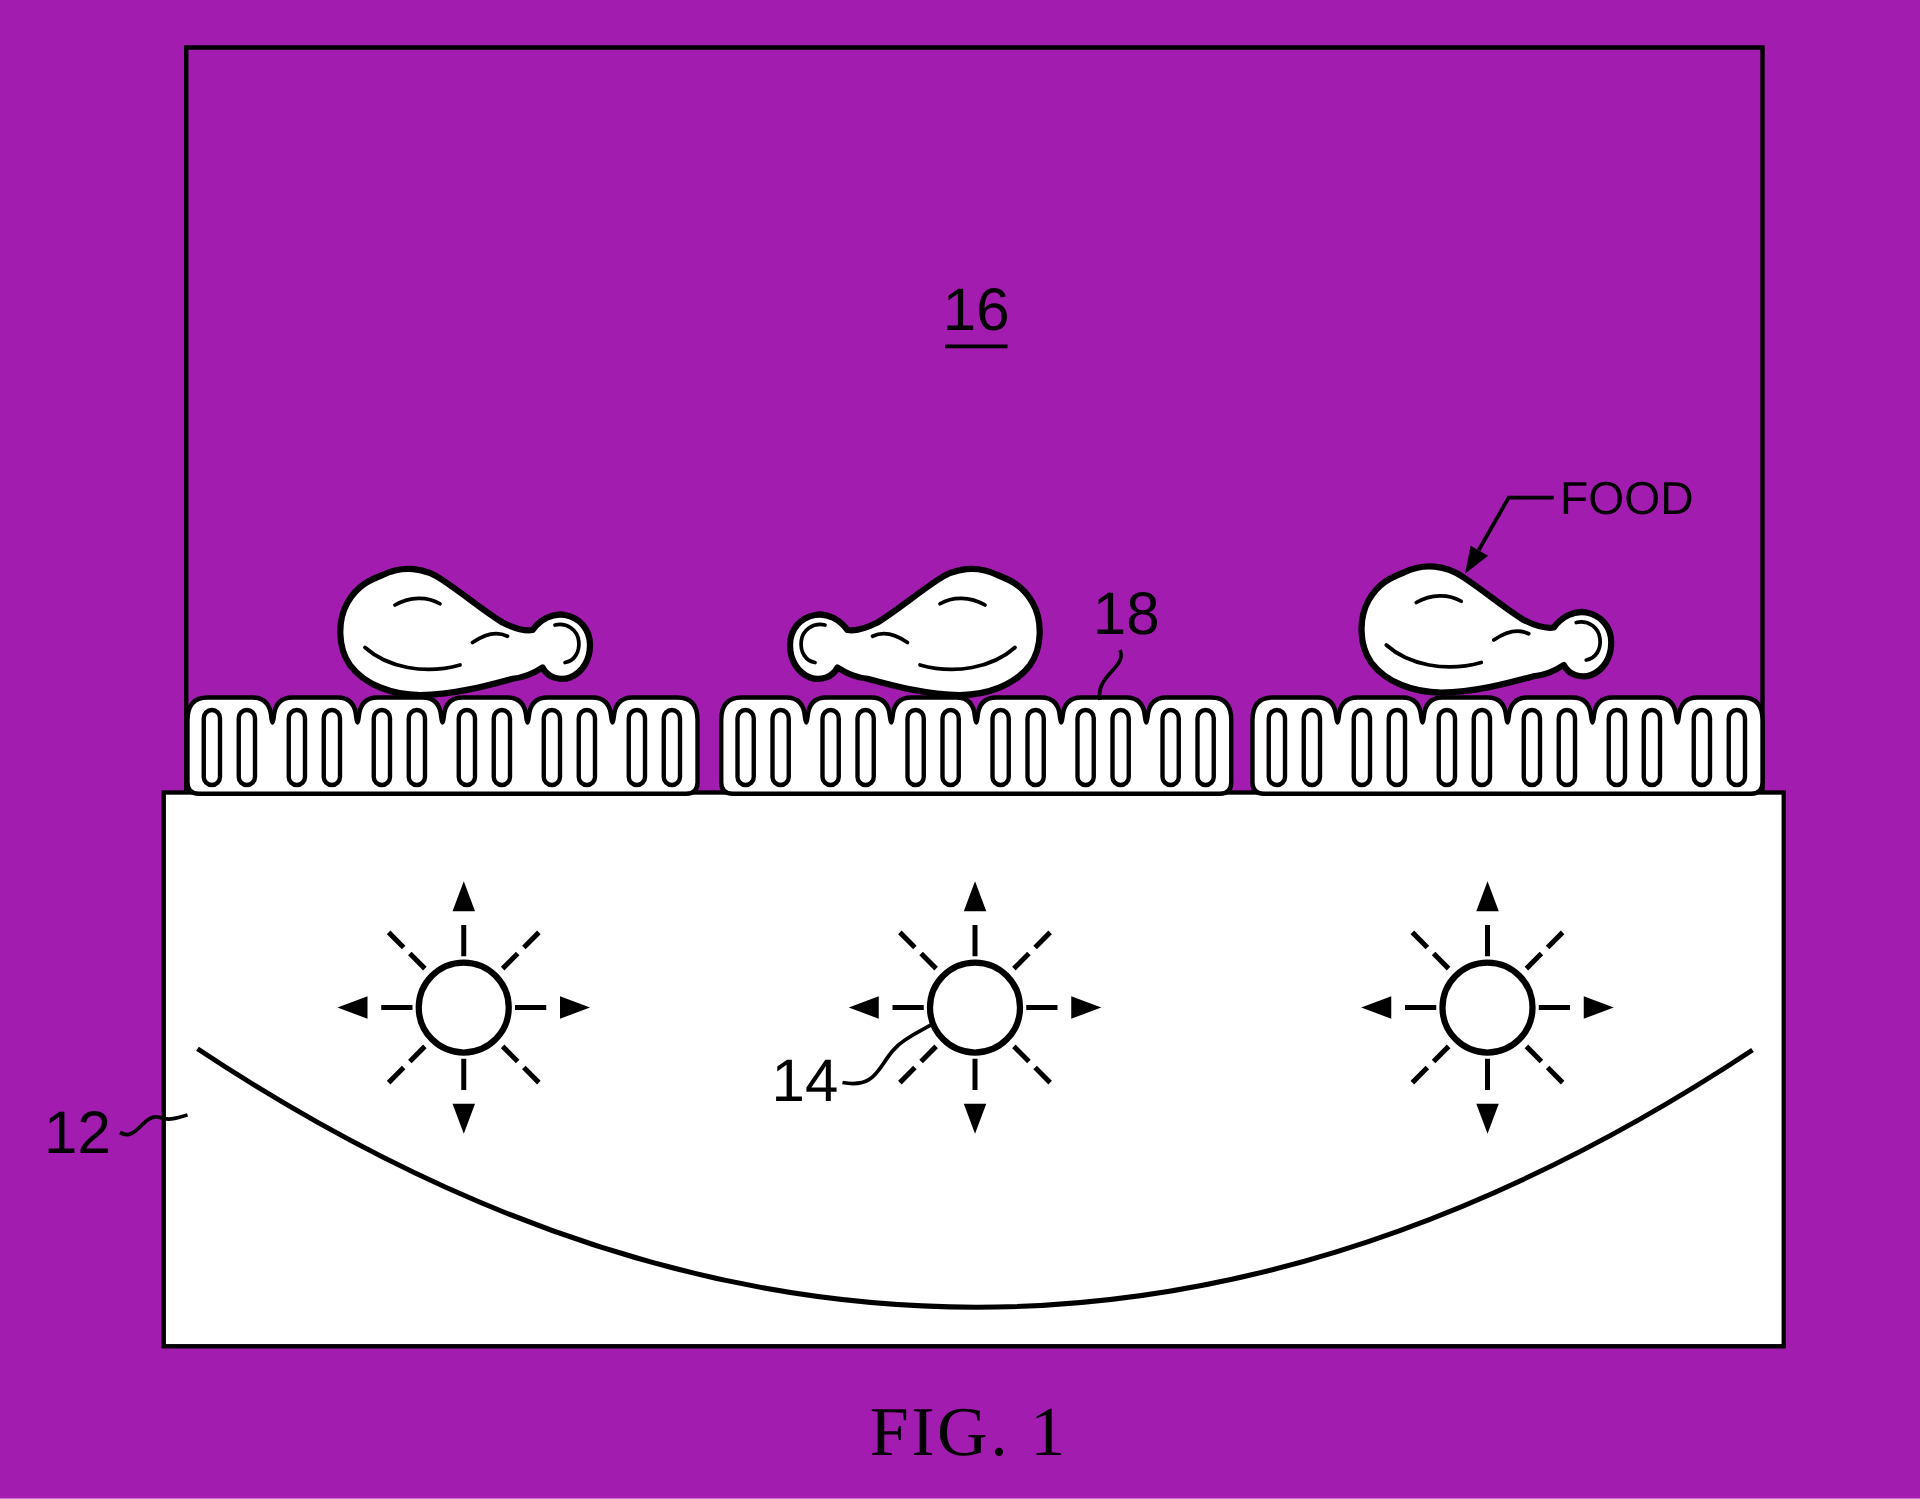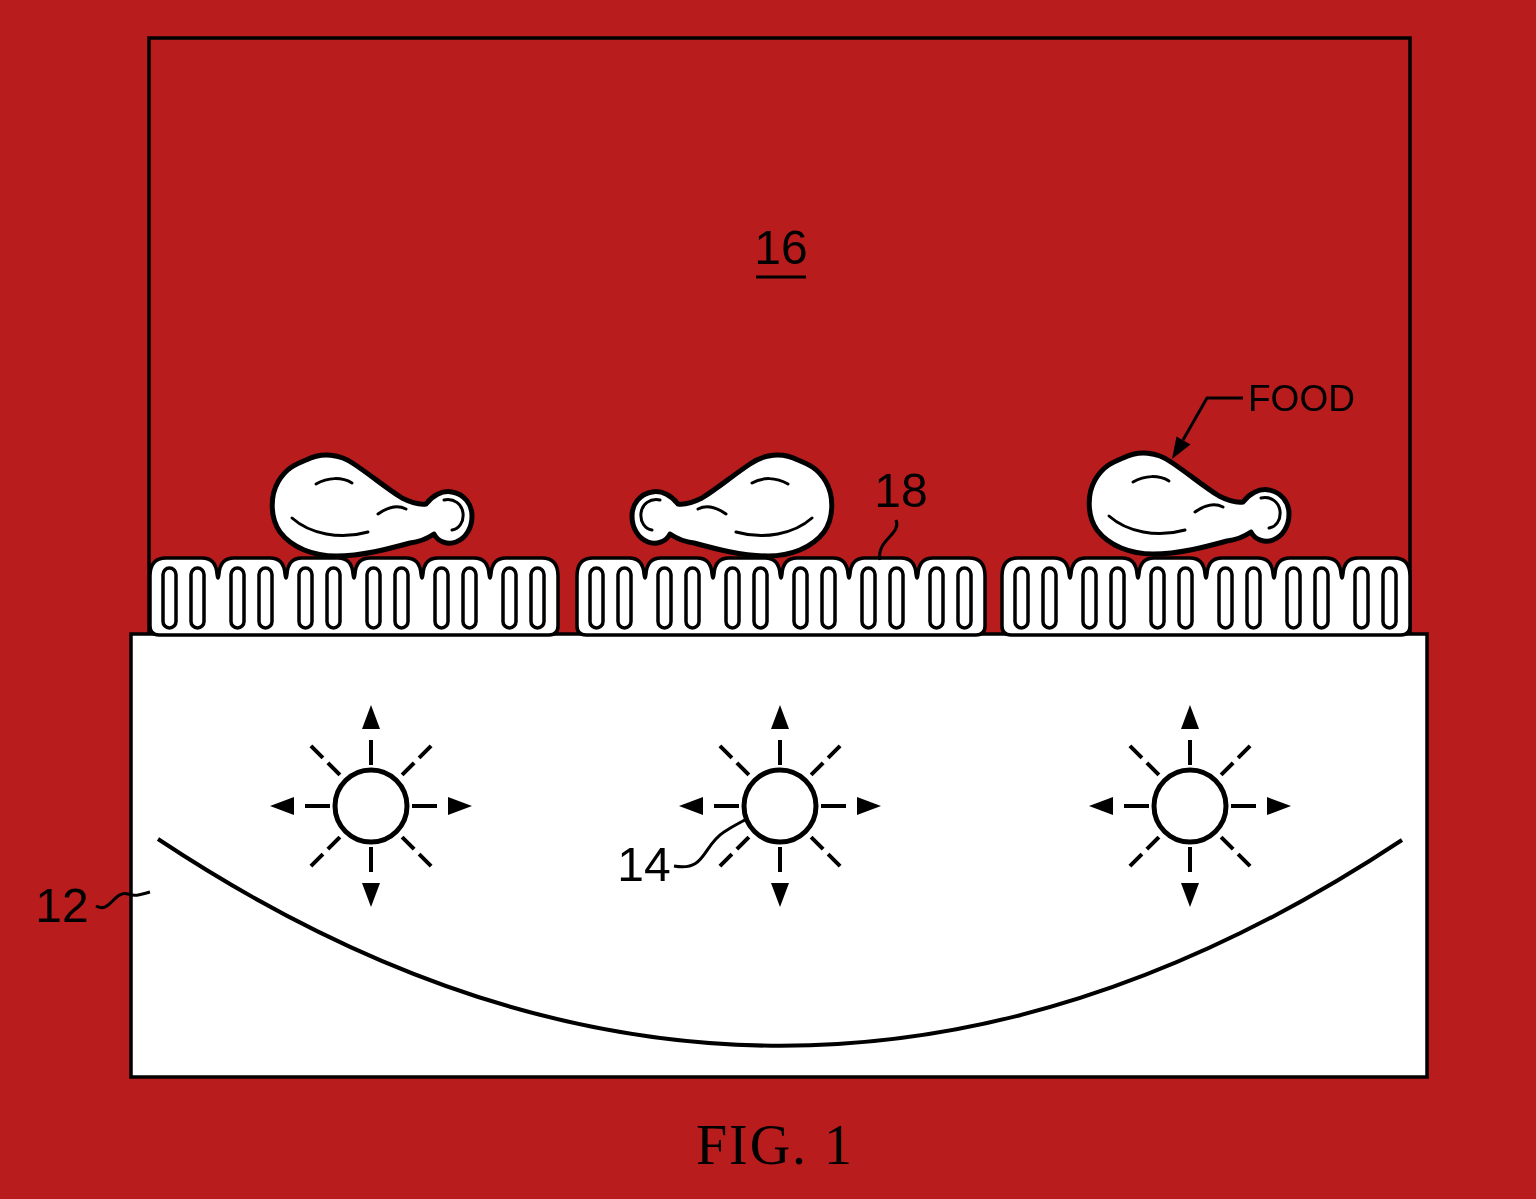--- a/index.html
+++ b/index.html
@@ -1,16 +1,16 @@
 <!DOCTYPE html>
 <html><head>
 <meta charset="utf-8">
 <style>
   html,body{margin:0;padding:0;background:#ffffff;}
-  .page{width:1536px;height:1199px;position:relative;background:#b91c1c;overflow:hidden;}
+  .page{width:1536px;height:1199px;position:relative;background:#a21caf;overflow:hidden;}
   svg{display:block;}
   text.ref-label{font-family:"Liberation Sans","DejaVu Sans",sans-serif;fill:#000;}
   text.caption{font-family:"Liberation Serif","DejaVu Serif",serif;fill:#000;letter-spacing:2px;}
 </style>
 </head>
 <body>
 
 <div class="page">
 <svg width="1536" height="1199" viewBox="0 0 1536 1199" xmlns="http://www.w3.org/2000/svg">
 

